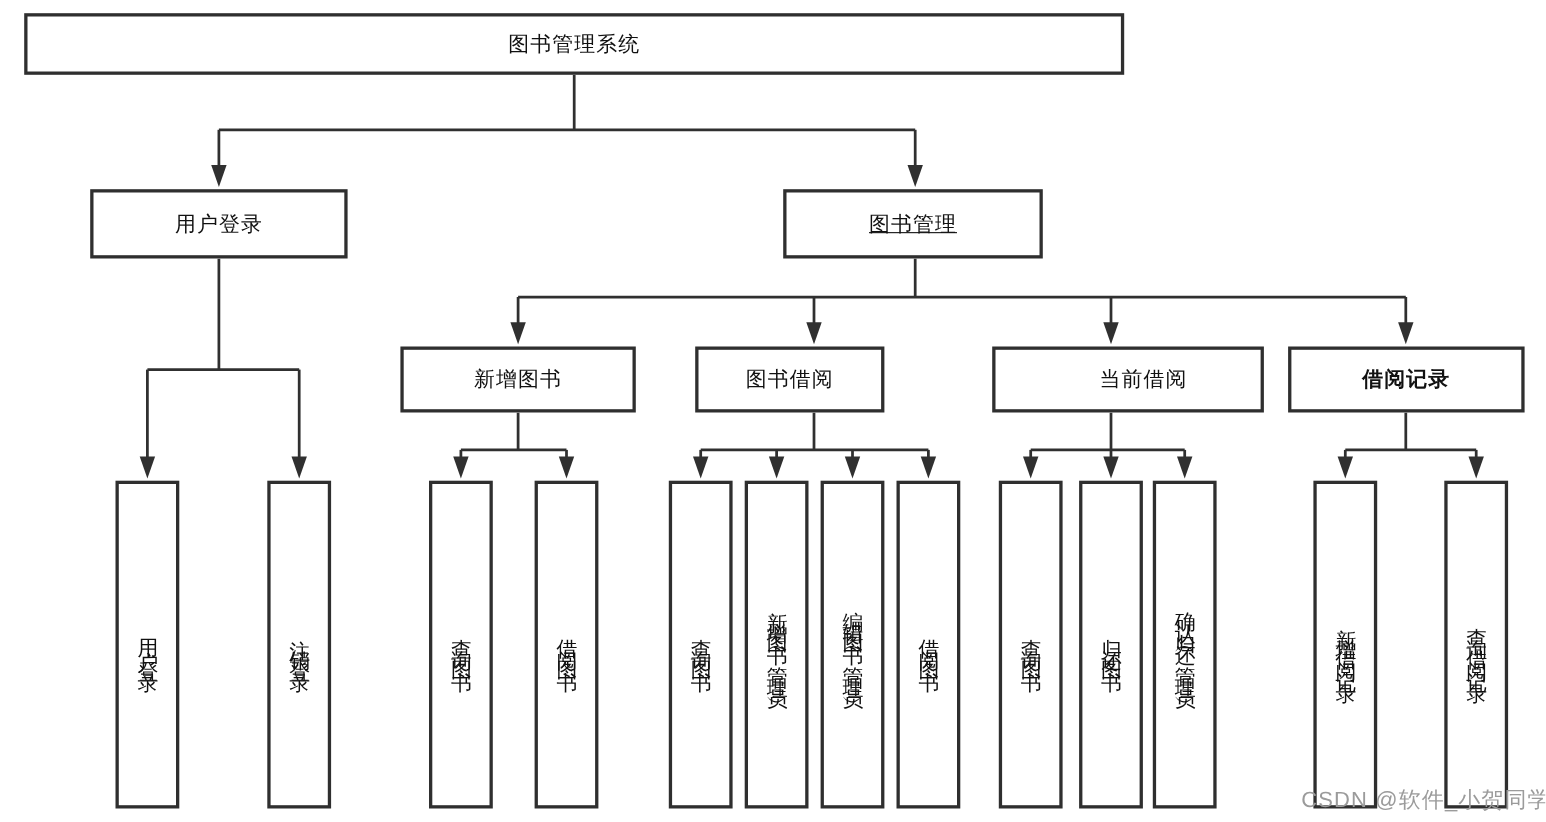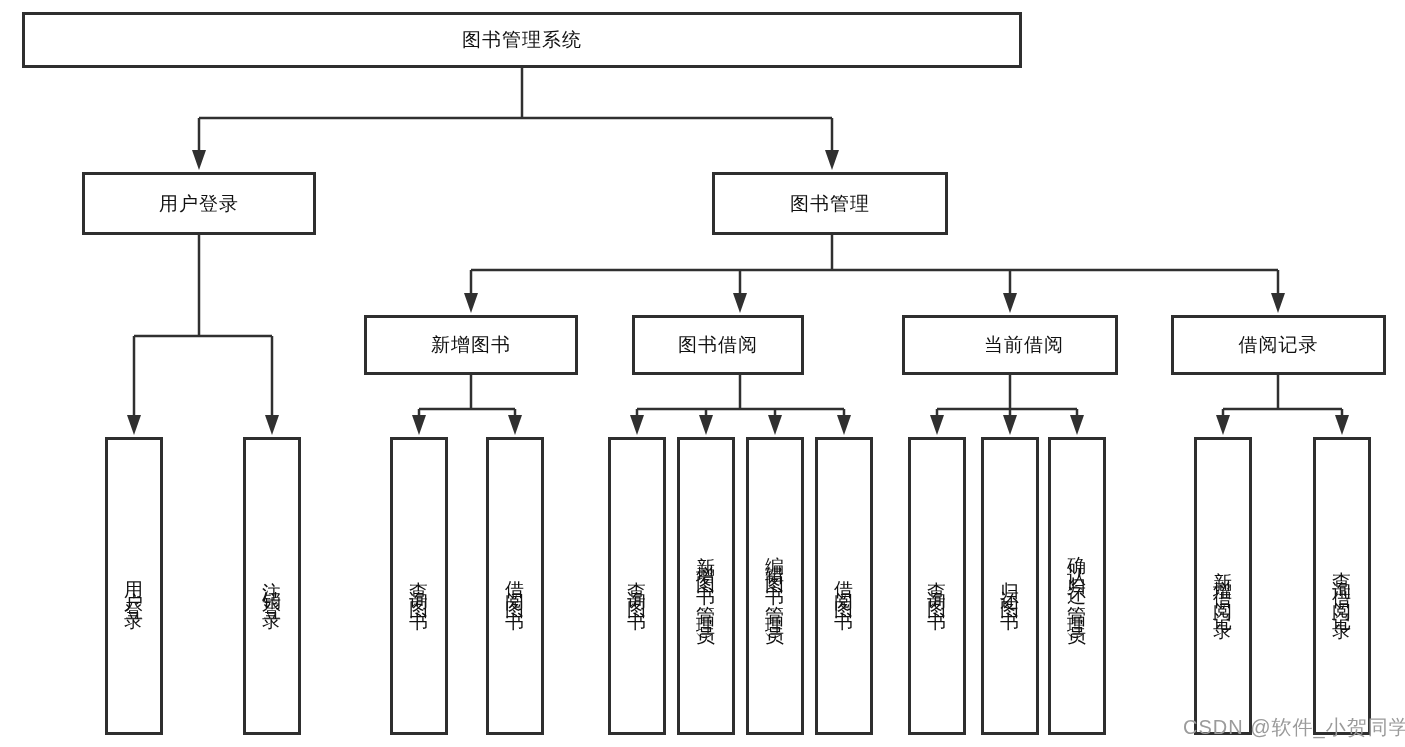--- a/index.html
+++ b/index.html
@@ -25,26 +25,26 @@
     display: flex;
     align-items: center;
     justify-content: center;
     font-size: 19px;
     letter-spacing: 1px;
     color: #111111;
     text-align: center;
   }
   .nbox.root   { left: 22px;  top: 12px;  width: 1000px; height: 56px; }
   .nbox.lvl2a  { left: 82px;  top: 172px; width: 234px;  height: 63px; }
-  .nbox.lvl2b  { left: 712px; top: 172px; width: 236px;  height: 63px; }
+  .nbox.lvl2b  { left: 712px; top: 172px; width: 236px;  height: 63px; text-decoration: underline; }
   .nbox.lvl3   { top: 315px;  height: 60px; }
   .nbox.sec1   { left: 364px;  width: 214px; }
   .nbox.sec2   { left: 632px;  width: 172px; }
-  .nbox.sec3   { left: 902px;  width: 216px; padding-left: 28px; }
-  .nbox.sec4   { left: 1171px; width: 215px; }
+  .nbox.sec3   { left: 902px;  width: 247px; padding-left: 28px; }
+  .nbox.sec4   { left: 1171px; width: 215px; font-weight: bold; }
   .nbox.leaf   { top: 437px; height: 298px; width: 58px; }
   .vtext {
     writing-mode: vertical-rl;
     text-orientation: mixed;
     font-size: 19px;
     letter-spacing: 10px;
     line-height: 1;
     white-space: nowrap;
   }
   .leaf.l1  { left: 105px; }

